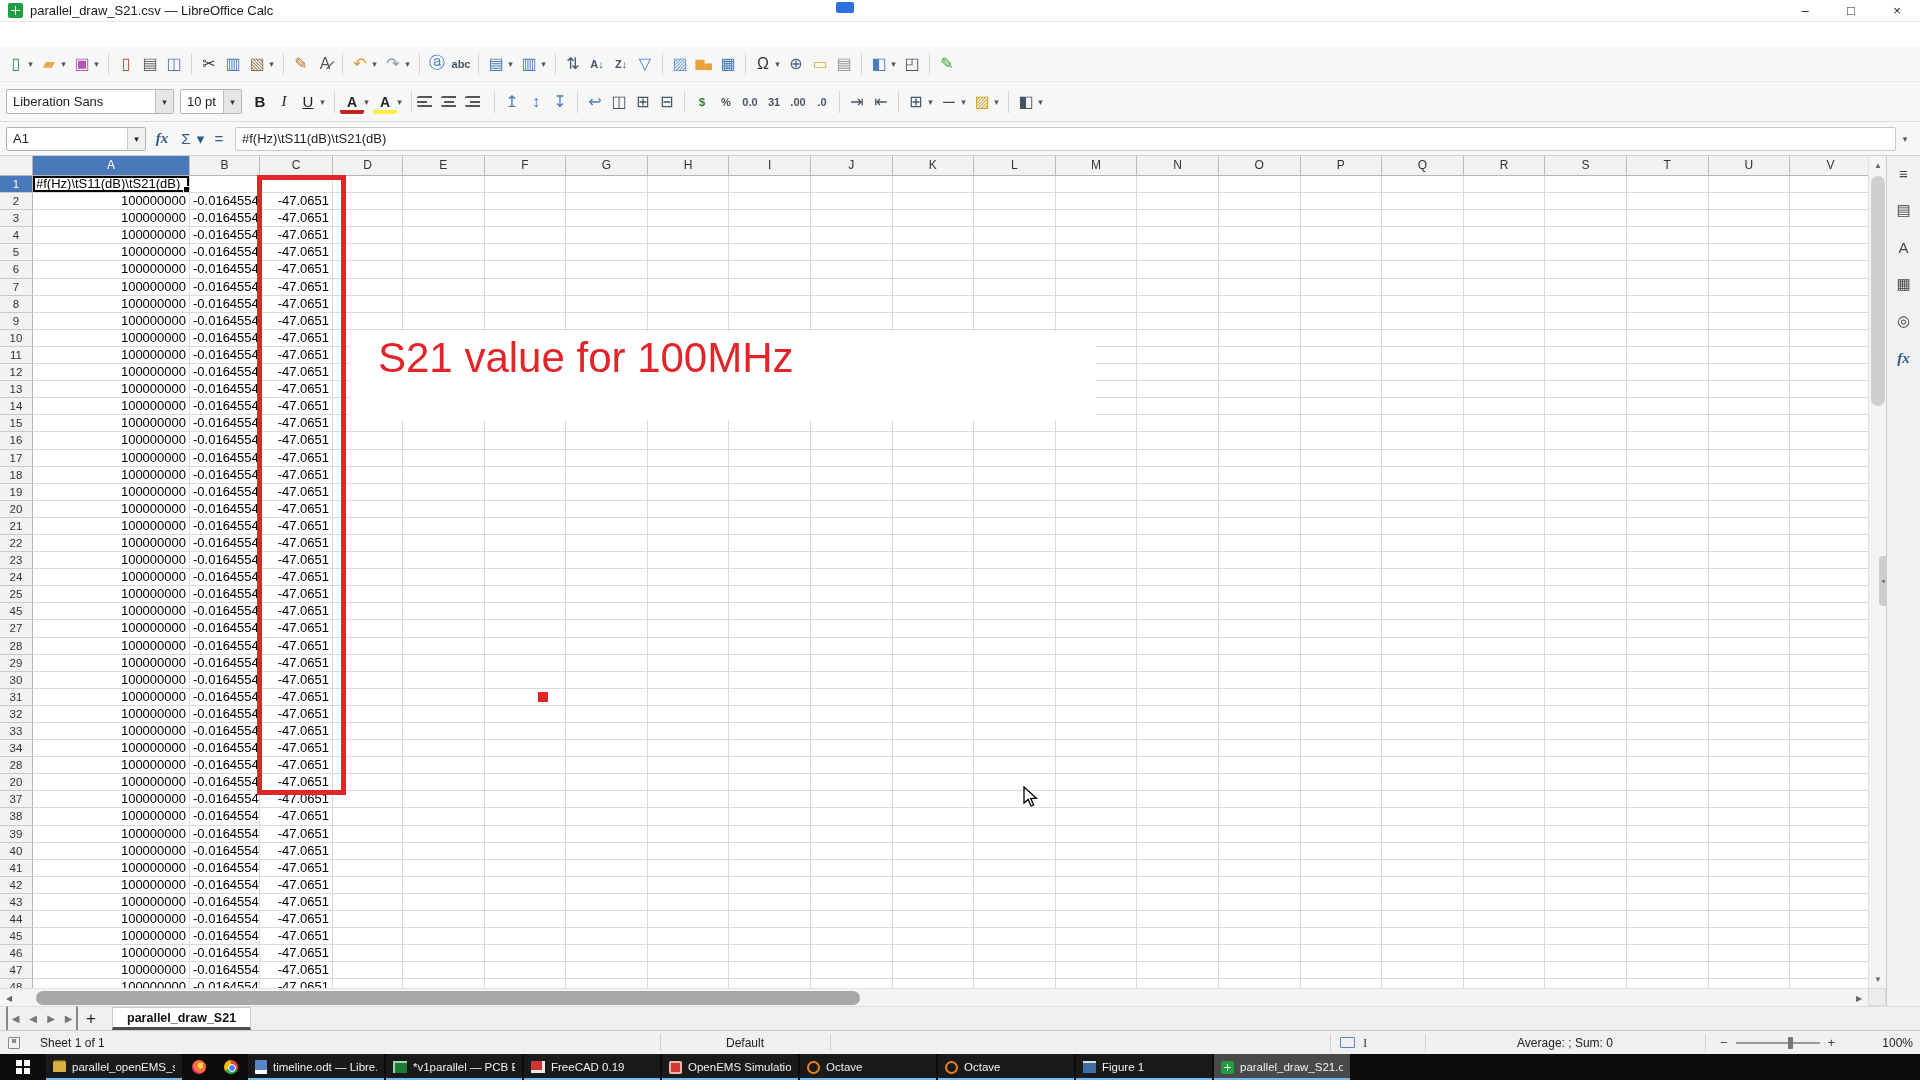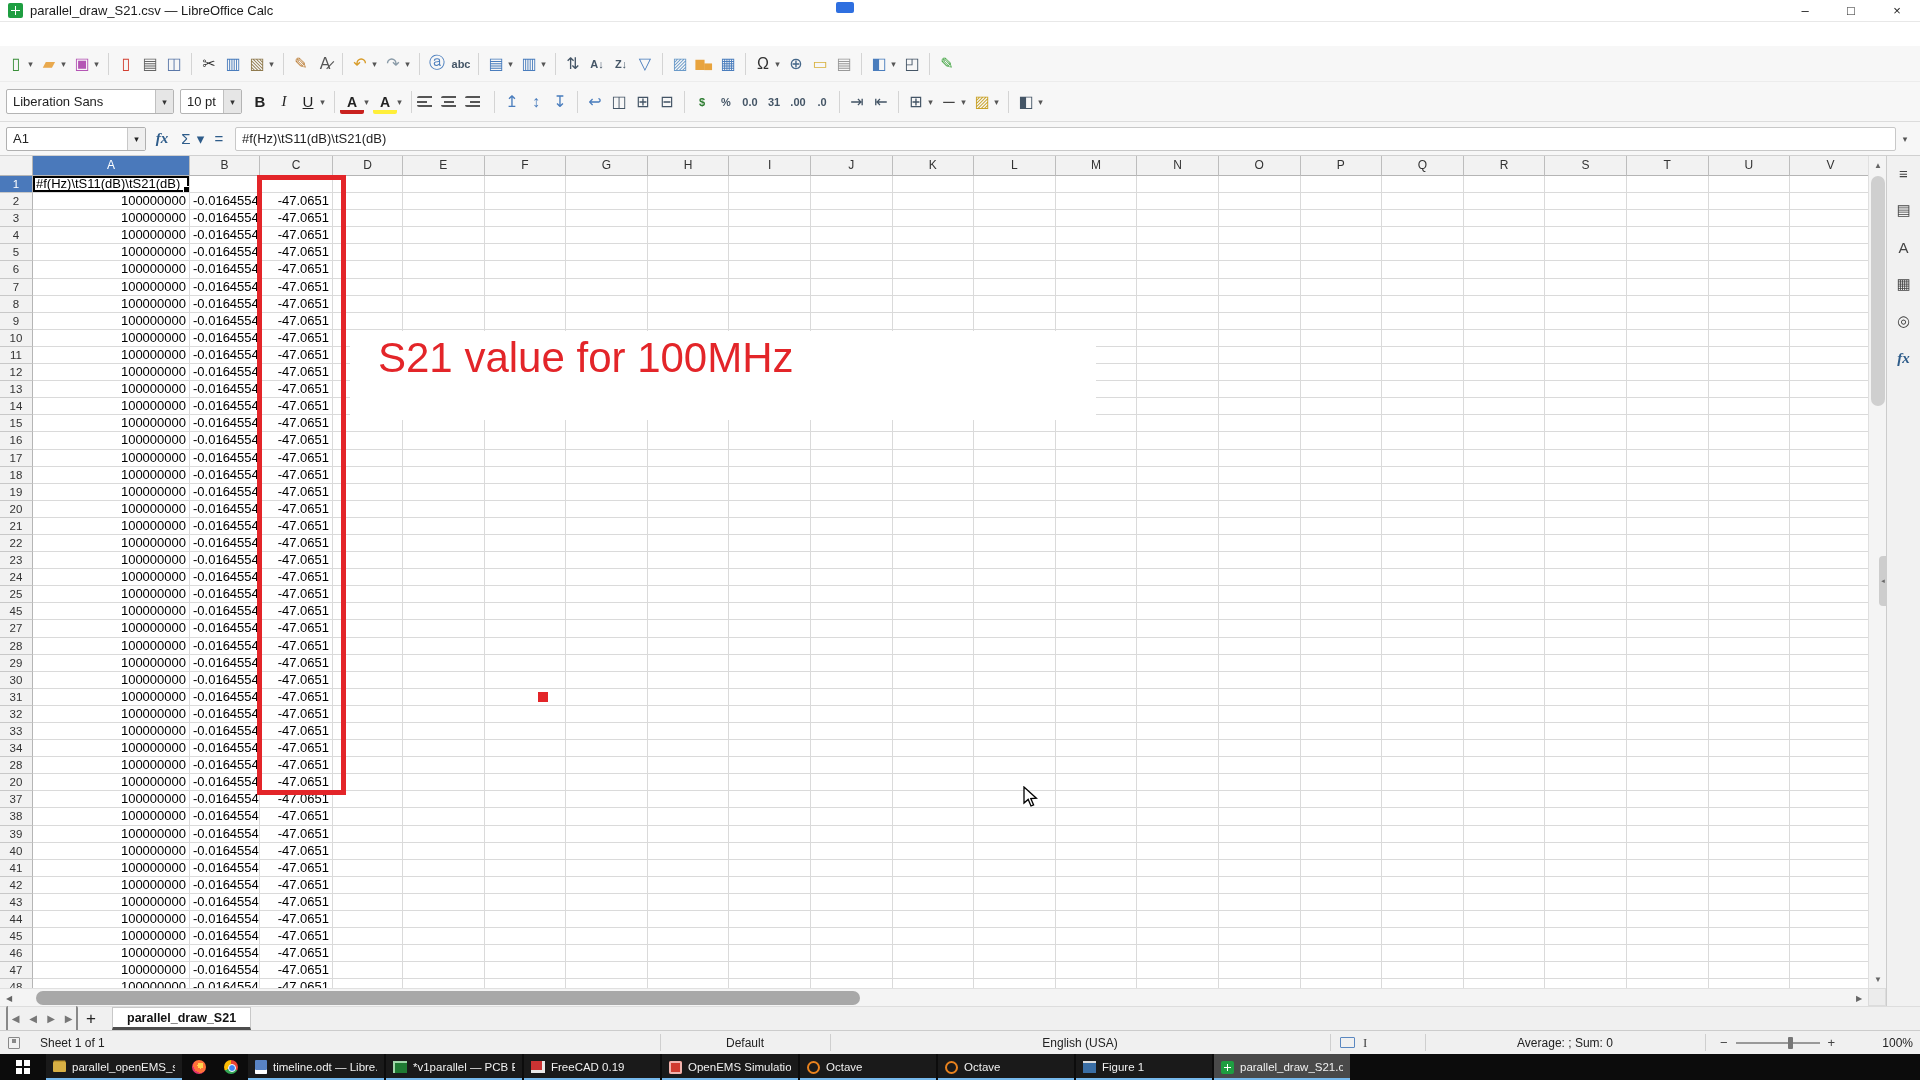--- a/index.html
+++ b/index.html
@@ -1581,21 +1581,20 @@
   </div>
 
   <div class="statusbar">
     <span class="abs" style="left:8px;">
         <span class="floppy"></span>
       </span>
     <span class="abs" style="left:40px;">Sheet 1 of 1</span>
     <span class="sbsep" style="left:660px;"></span>
     <span class="abs" style="left:660px;width:170px;justify-content:center;">Default</span>
     <span class="sbsep" style="left:830px;"></span>
-    <span class="abs" style="left:830px;width:500px;justify-content:center;">English (USA)</span>
     <span class="sbsep" style="left:1330px;"></span>
     <span class="abs" style="left:1340px;">
         <span class="selmode"></span>
         <span class="ibeam">I</span>
       </span>
     <span class="sbsep" style="left:1425px;"></span>
     <span class="abs" style="left:1425px;width:280px;justify-content:center;">Average: ; Sum: 0</span>
     <span class="sbsep" style="left:1705px;"></span>
     <span class="abs" style="left:1720px;">
       <span class="zbtn">−</span>

